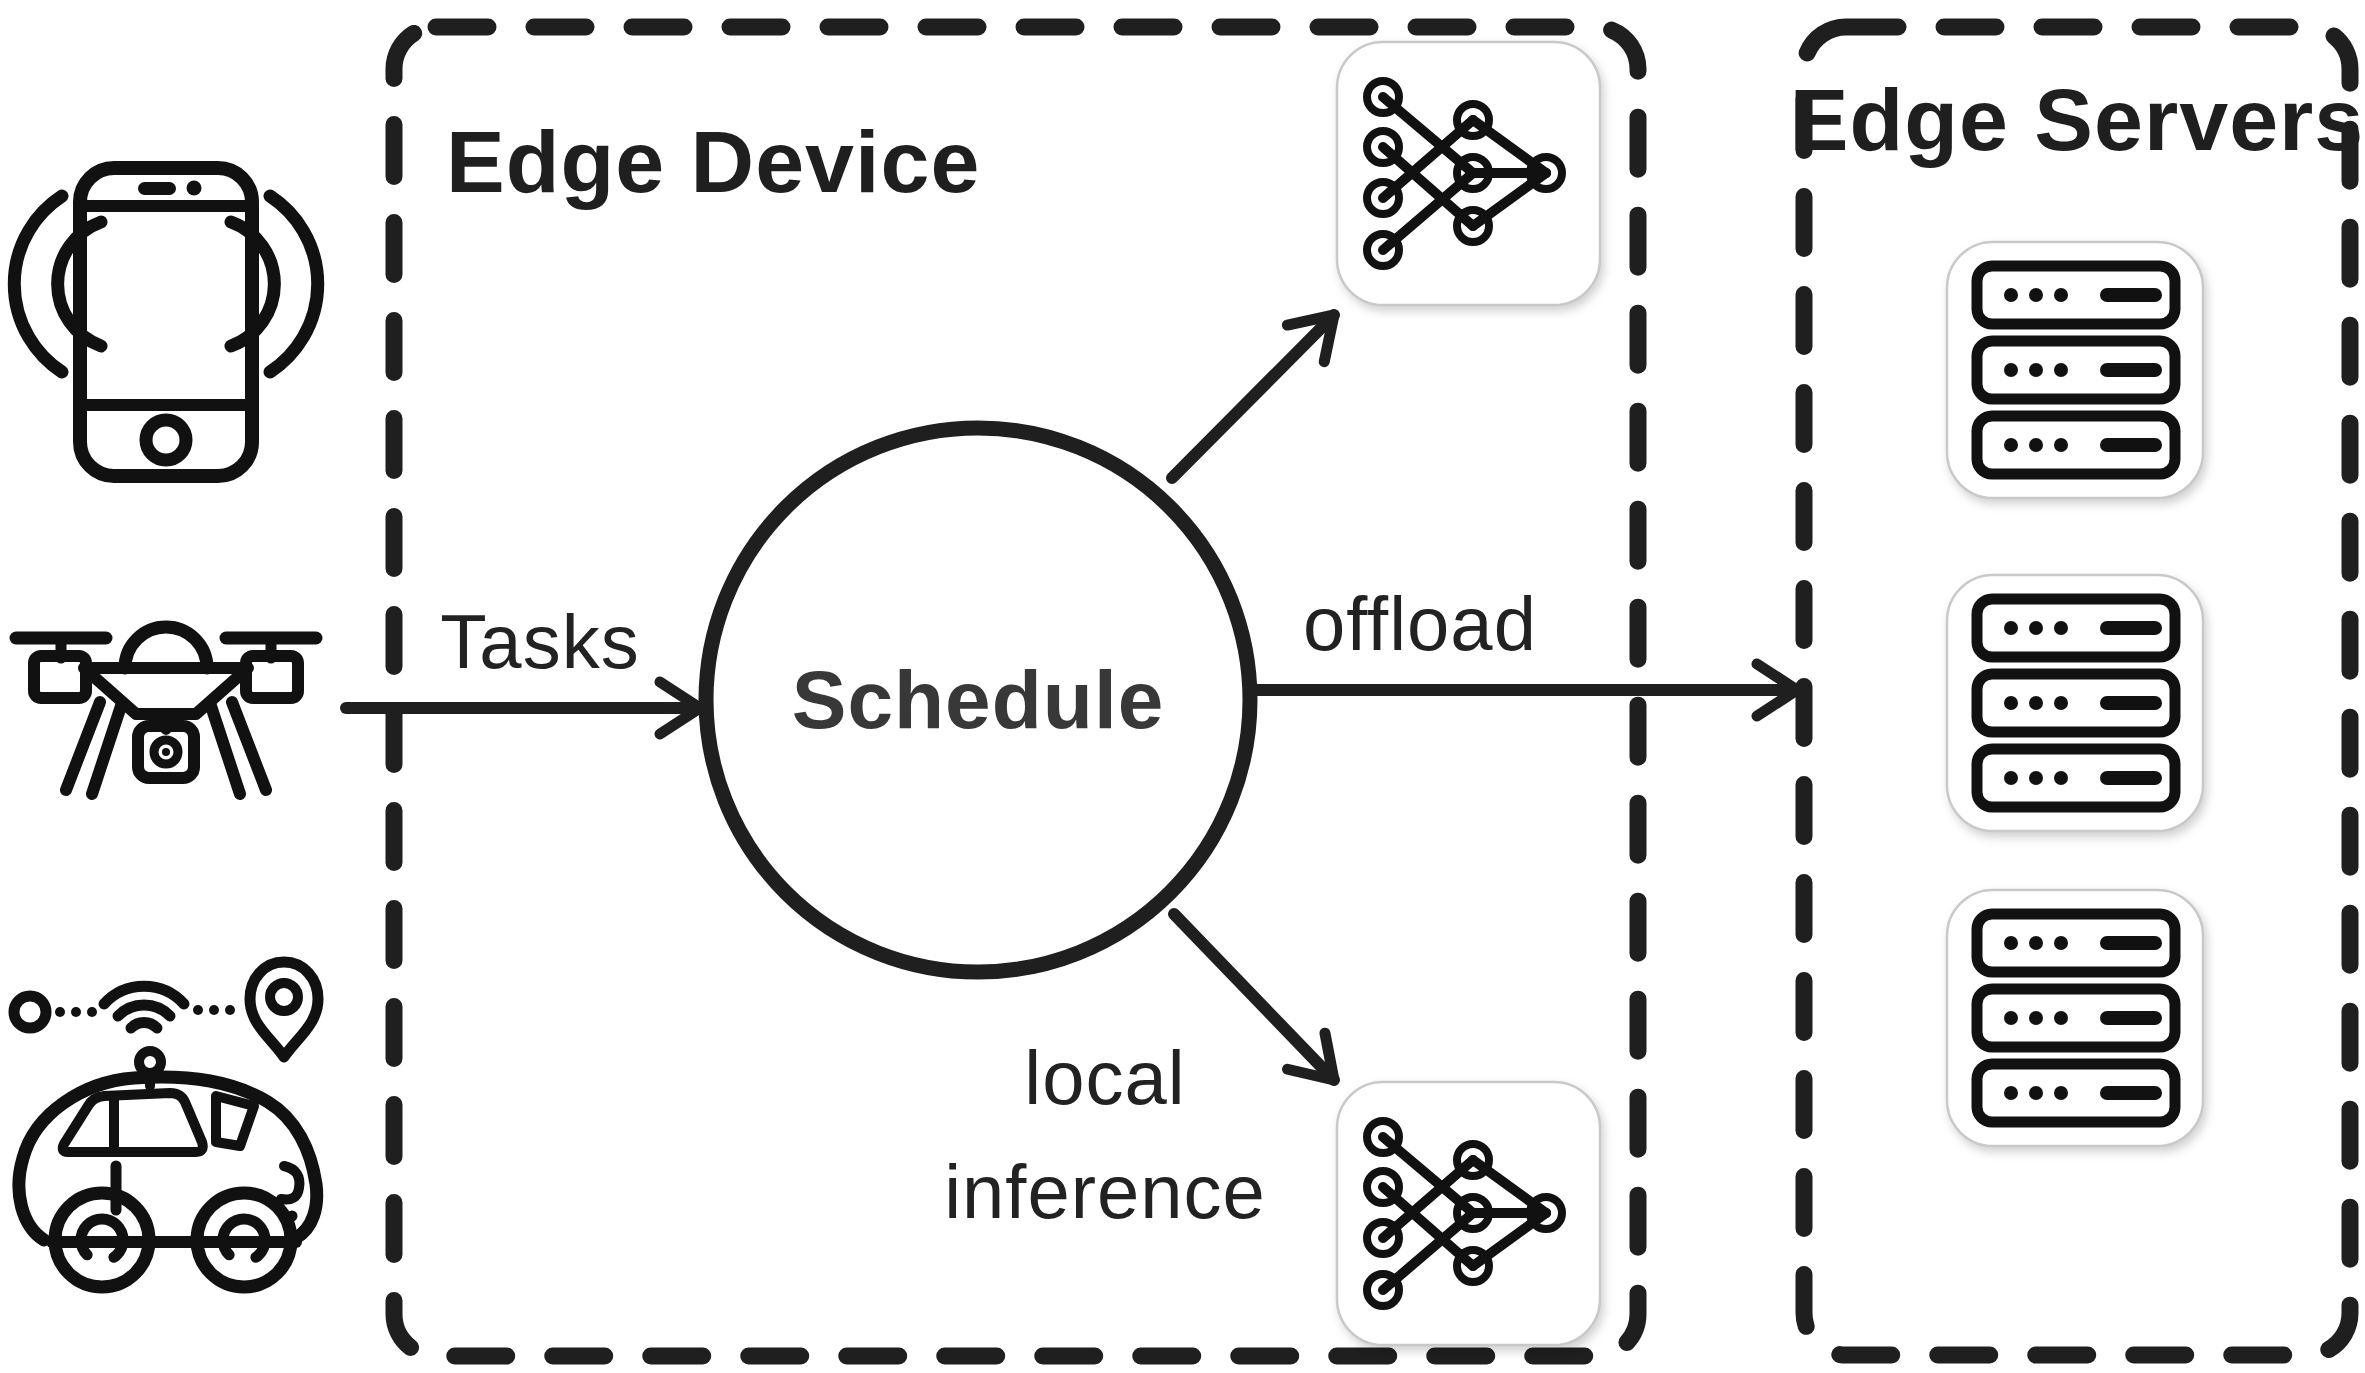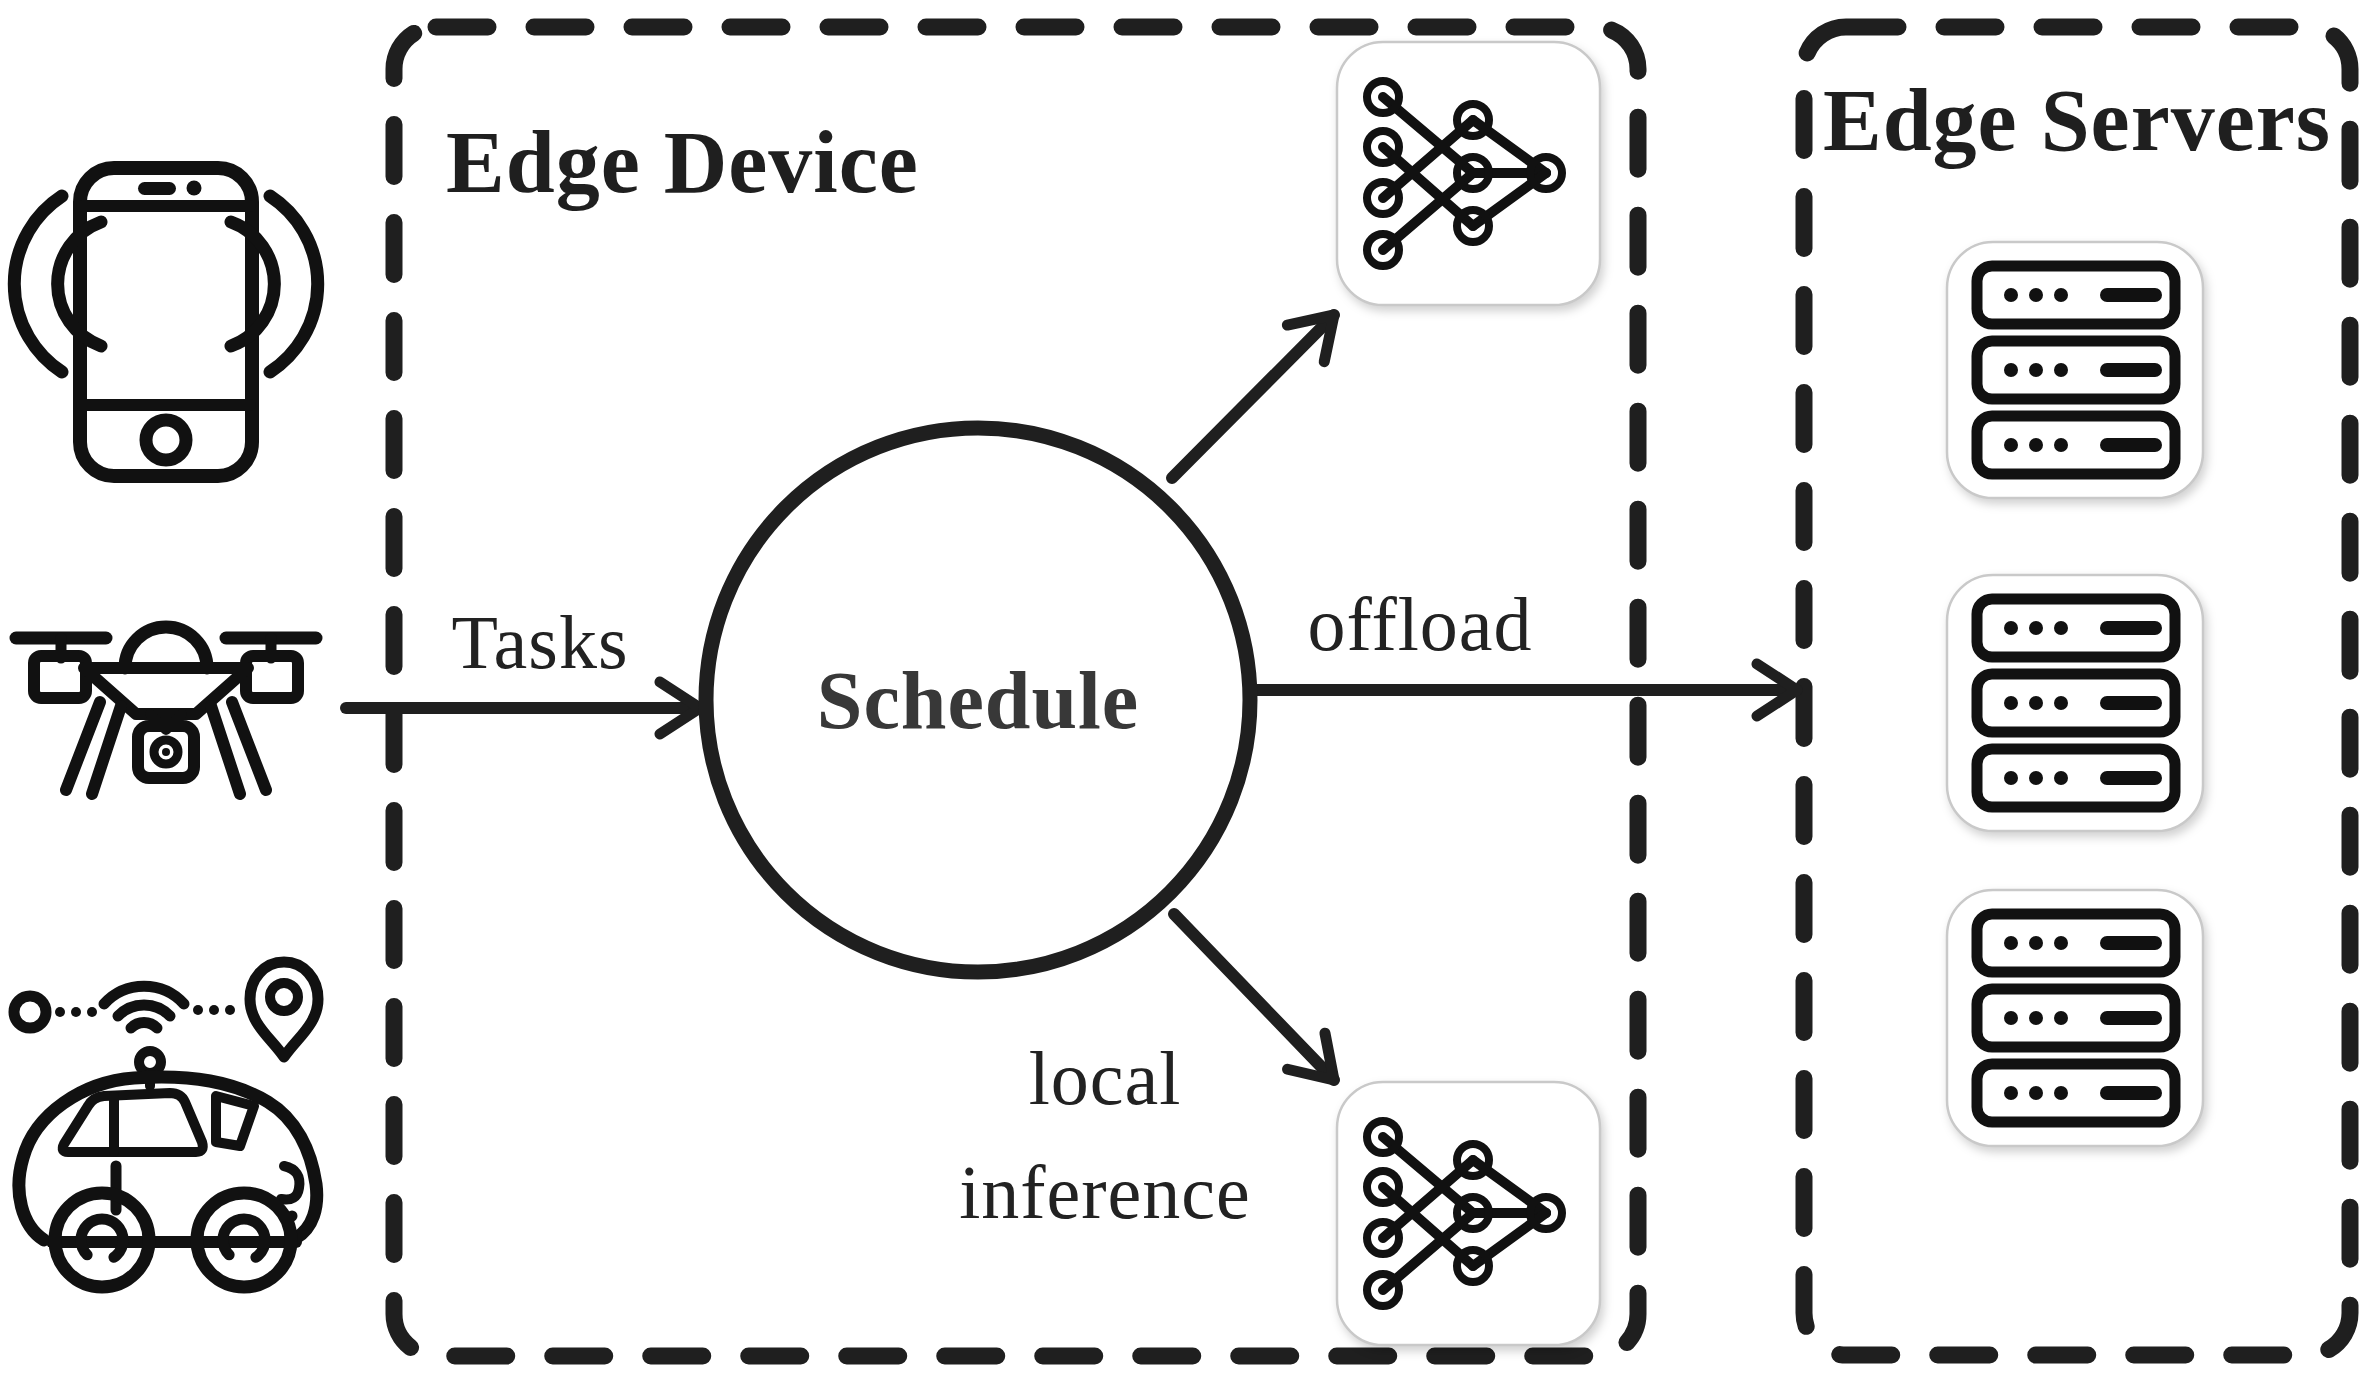--- a/index.html
+++ b/index.html
@@ -1,21 +1,21 @@
 <!DOCTYPE html>
 <html><head>
 <meta charset="utf-8">
 <style>
   html,body { margin:0; padding:0; background:#ffffff; }
   .canvas {
     position:relative;
     width:2365px; height:1373px;
     background:#ffffff;
     overflow:hidden;
-    font-family:Liberation Serif, serif;
+    font-family:Liberation Sans, sans-serif;
   }
   svg { display:block; width:100%; height:100%; }
 
   .dashed-box { fill:none; stroke:#1f1f1f; stroke-width:17; stroke-dasharray:52 46; stroke-linecap:round; }
   .flow      { stroke:#1f1f1f; stroke-width:12; fill:none; stroke-linecap:round; }
   .node-circle { fill:#ffffff; stroke:#1f1f1f; stroke-width:15; }
 
   .icon   { stroke:#111111; fill:none; stroke-linecap:round; stroke-linejoin:round; }
   .fill   { fill:#111111; stroke:none; }
 

